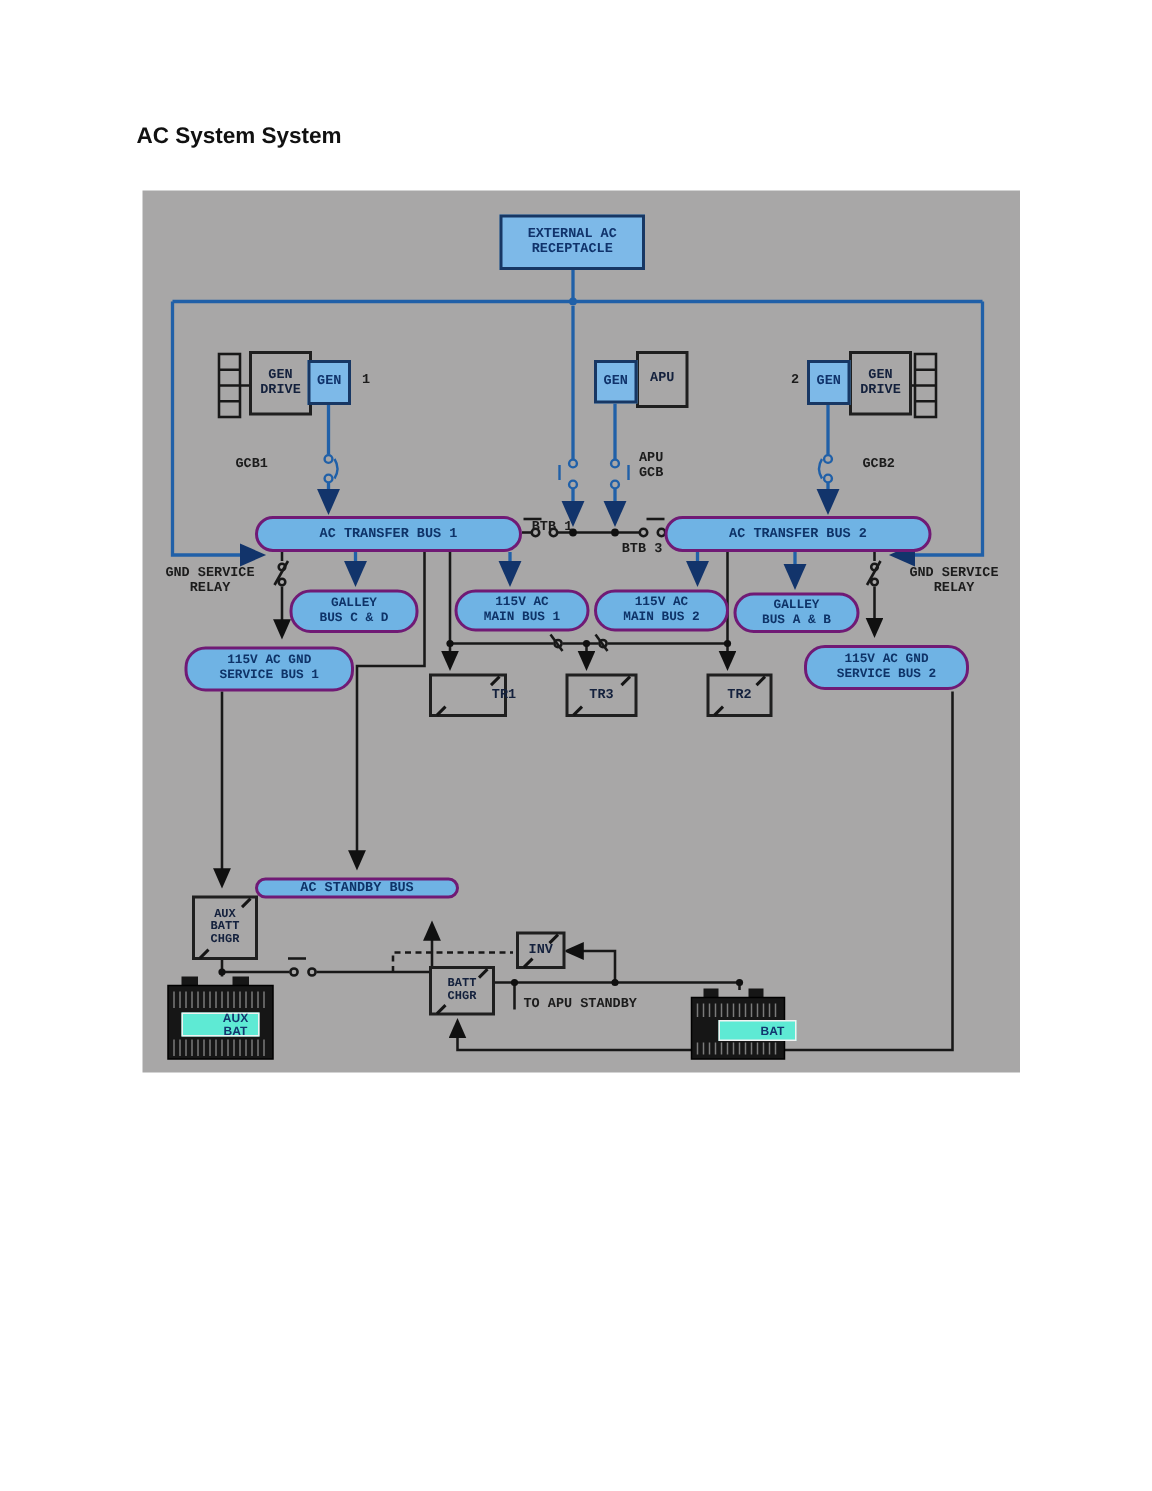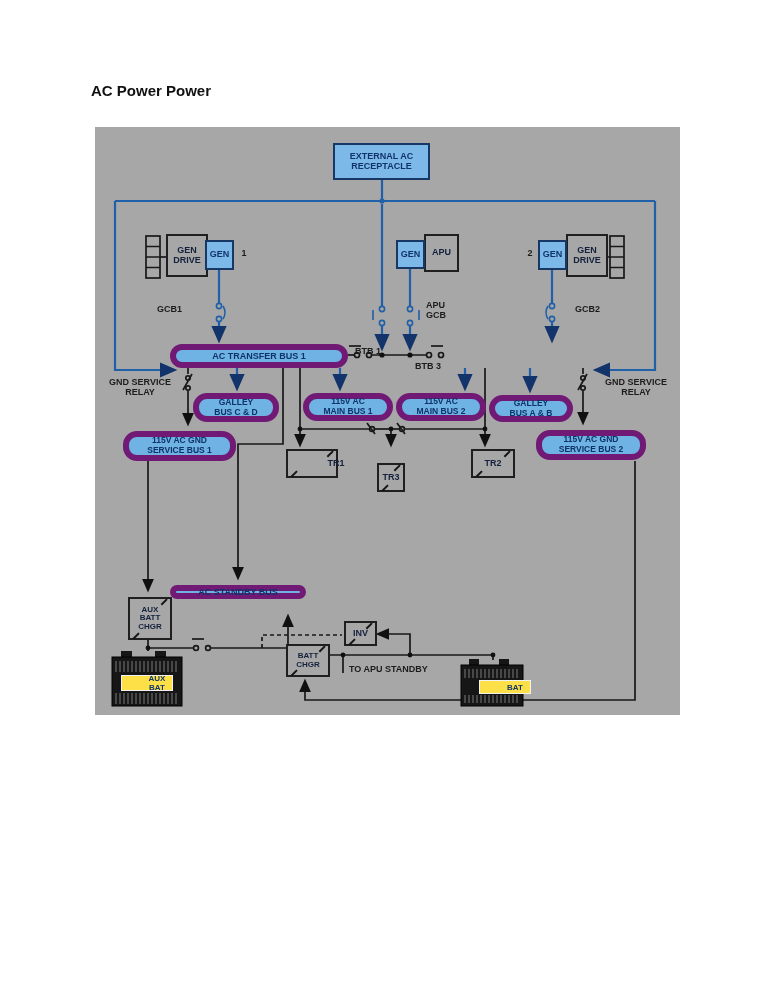--- a/index.html
+++ b/index.html
@@ -11,51 +11,51 @@
     position:absolute;left:91px;top:82px;font-size:15px;font-weight:bold;color:#111;
     white-space:pre-line;
   }
   #panel{
     position:absolute;left:95px;top:127px;width:585px;height:588px;
     background:#a8a7a7;
   }
   #wires{position:absolute;left:0;top:0;width:585px;height:588px;}
   .box,.pill,.lbl{
     position:absolute;display:flex;align-items:center;justify-content:center;
-    text-align:center;font-weight:bold;white-space:pre-line;box-sizing:border-box;
+    text-align:center;font-weight:bold;white-space:pre-line;box-sizing:border-box;font-family:Liberation Mono, monospace;
   }
   .box{
     border:2px solid #1f1f1f;background:#a8a7a7;color:#14213d;
     font-size:9px;line-height:1.08;
   }
   .box.blue{background:#7db9e8;border-color:#173764;color:#10336b;}
   .pill{
-    border:6px solid #701a75;background:#6fb3e4;border-radius:14px;
+    border:2px solid #701a75;background:#6fb3e4;border-radius:14px;
     color:#0e3368;font-size:8.5px;line-height:1.12;
   }
   .lbl{color:#1c1c1c;font-size:9px;line-height:1.15;background:transparent;}
   .lbl.left{justify-content:flex-start;text-align:left;}
   .tick::before{
     content:"";position:absolute;top:2px;right:2px;width:8px;height:1.5px;
     background:#151515;transform:rotate(-45deg);
   }
   .tick::after{
     content:"";position:absolute;bottom:2px;left:2px;width:8px;height:1.5px;
     background:#151515;transform:rotate(-45deg);
   }
   .batlabel{
     position:absolute;display:flex;align-items:center;justify-content:center;
-    font-weight:bold;color:#12366e;background:#fde047;border:1px solid #f2f2f2;
+    font-weight:bold;color:#12366e;background:#5eead4;border:1px solid #f2f2f2;
     font-size:8px;box-sizing:border-box;text-align:center;padding-left:20px;
   }
 </style>
 </head>
 <body>
 
-<div id="title">AC Power Power</div>
+<div id="title">AC System System</div>
 
 <div id="panel">
 
   <svg id="wires" viewBox="0 0 585 588" xmlns="http://www.w3.org/2000/svg">
     <defs>
       <marker id="ak" orient="auto" markerWidth="9" markerHeight="8" refX="6" refY="3.5">
         <path d="M0,0L8,3.5L0,7z" fill="#101010"></path>
       </marker>
       <marker id="ab" orient="auto" markerWidth="9" markerHeight="8" refX="6" refY="3.5">
         <path d="M0,0L8,3.5L0,7z" fill="#12346b"></path>
@@ -223,39 +223,40 @@
   <div class="lbl left" style="left:331px;top:171px;width:34px;height:24px;">APU
 GCB</div>
   <div class="lbl" style="left:253px;top:218px;width:40px;height:12px;text-align:center;">BTB 1</div>
   <div class="lbl" style="left:313px;top:233px;width:40px;height:12px;">BTB 3</div>
   <div class="lbl" style="left:3px;top:248px;width:84px;height:24px;">GND SERVICE
 RELAY</div>
   <div class="lbl" style="left:499px;top:248px;width:84px;height:24px;">GND SERVICE
 RELAY</div>
 
   <div class="pill" style="left:75px;top:217px;width:178px;height:24px;font-size:9px;">AC TRANSFER BUS 1</div>
+  <div class="pill" style="left:348px;top:217px;width:178px;height:24px;font-size:9px;">AC TRANSFER BUS 2</div>
 
   <div class="pill" style="left:98px;top:266px;width:86px;height:29px;">GALLEY
 BUS C &amp; D</div>
   <div class="pill" style="left:208px;top:266px;width:90px;height:28px;">115V AC
 MAIN BUS 1</div>
   <div class="pill" style="left:301px;top:266px;width:90px;height:28px;">115V AC
 MAIN BUS 2</div>
   <div class="pill" style="left:394px;top:268px;width:84px;height:27px;">GALLEY
 BUS A &amp; B</div>
 
   <div class="pill" style="left:28px;top:304px;width:113px;height:30px;">115V AC GND
 SERVICE BUS 1</div>
   <div class="pill" style="left:441px;top:303px;width:110px;height:30px;">115V AC GND
 SERVICE BUS 2</div>
 
   <div class="pill" style="left:75px;top:458px;width:136px;height:14px;font-size:9px;">AC STANDBY BUS</div>
 
   <div class="box tick" style="left:191px;top:322px;width:28px;height:29px;padding-left:48px;">TR1</div>
-  <div class="box tick" style="left:282px;top:336px;width:28px;height:29px;">TR3</div>
+  <div class="box tick" style="left:282px;top:322px;width:48px;height:29px;">TR3</div>
   <div class="box tick" style="left:376px;top:322px;width:44px;height:29px;">TR2</div>
 
   <div class="box tick" style="left:33px;top:470px;width:44px;height:43px;font-size:8px;">AUX
 BATT
 CHGR</div>
   <div class="box tick" style="left:191px;top:517px;width:44px;height:33px;font-size:8px;">BATT
 CHGR</div>
   <div class="box tick" style="left:249px;top:494px;width:33px;height:25px;">INV</div>
 
   <div class="batlabel" style="left:26px;top:548px;width:52px;height:16px;">AUX BAT</div>

